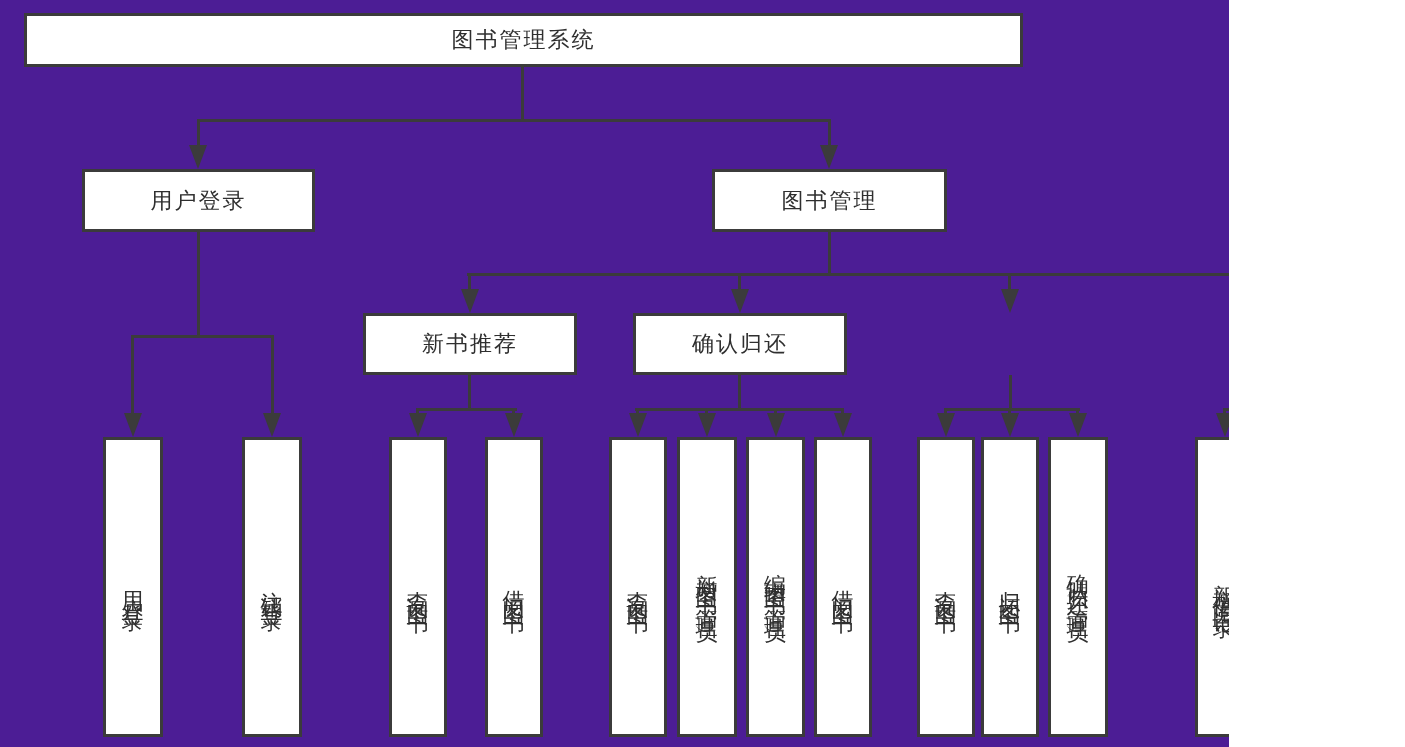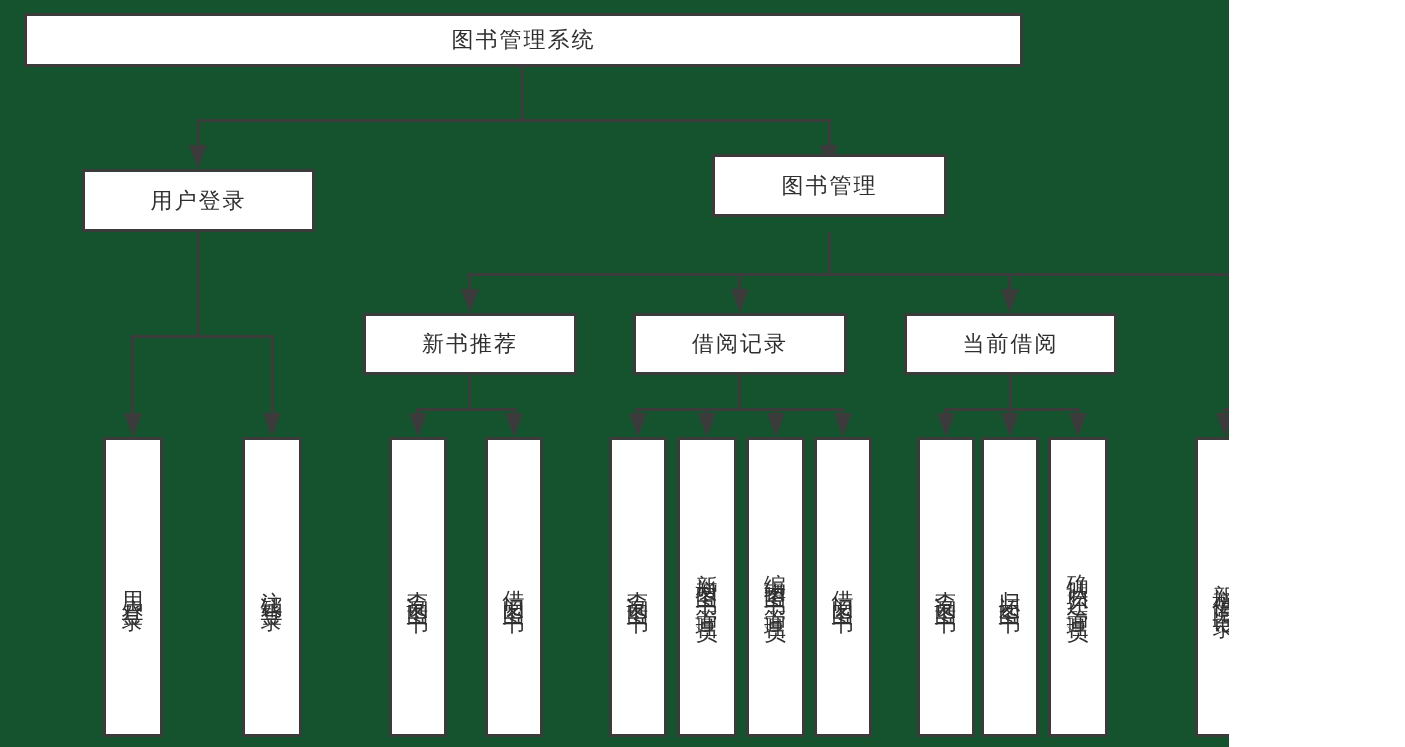--- a/index.html
+++ b/index.html
@@ -5,21 +5,21 @@
   html, body {
     margin: 0;
     padding: 0;
     background: #ffffff;
     font-family: "Liberation Sans", sans-serif;
   }
   #canvas {
     position: relative;
     width: 1229px;
     height: 747px;
-    background: #14532d;
+    background: #4c1d95;
     overflow: hidden;
   }
   .box {
     position: absolute;
     box-sizing: border-box;
     border: 3px solid #3b3b3b;
     background: #ffffff;
     display: flex;
     align-items: center;
     justify-content: center;
@@ -71,43 +71,42 @@
   <div class="box" style="left:24px; top:13px; width:999px; height:54px;">图书管理系统</div>
 
   <div class="vline" style="left:521px; top:67px; height:55px;"></div>
   <div class="hline" style="left:197px; top:119px; width:634px;"></div>
   <div class="vline" style="left:197px; top:119px; height:33px;"></div>
   <div class="arrow" style="left:189px; top:145px;"></div>
   <div class="vline" style="left:828px; top:119px; height:33px;"></div>
   <div class="arrow" style="left:820px; top:145px;"></div>
 
   <div class="box" style="left:82px; top:169px; width:233px; height:63px;">用户登录</div>
-  <div class="box" style="left:712px; top:154px; width:235px; height:63px;font-family:Liberation Serif, serif;">图书管理</div>
+  <div class="box" style="left:712px; top:169px; width:235px; height:63px;font-family:Liberation Serif, serif;">图书管理</div>
 
   <div class="vline" style="left:197px; top:232px; height:106px;"></div>
   <div class="hline" style="left:131px; top:335px; width:143px;"></div>
   <div class="vline" style="left:131px; top:335px; height:85px;"></div>
   <div class="arrow" style="left:124px; top:413px;"></div>
   <div class="vline" style="left:271px; top:335px; height:85px;"></div>
   <div class="arrow" style="left:263px; top:413px;"></div>
 
   <div class="vline" style="left:828px; top:232px; height:44px;"></div>
   <div class="hline" style="left:467px; top:273px; width:815px;"></div>
   <div class="vline" style="left:468px; top:273px; height:22px;"></div>
   <div class="arrow" style="left:461px; top:289px;"></div>
   <div class="vline" style="left:738px; top:273px; height:22px;"></div>
   <div class="arrow" style="left:731px; top:289px;"></div>
   <div class="vline" style="left:1008px; top:273px; height:22px;"></div>
   <div class="arrow" style="left:1001px; top:289px;"></div>
   <div class="vline" style="left:1279px; top:273px; height:22px;"></div>
   <div class="arrow" style="left:1272px; top:289px;"></div>
 
   <div class="box" style="left:363px; top:313px; width:214px; height:62px;">新书推荐</div>
-  <div class="box" style="left:633px; top:313px; width:214px; height:62px;">借阅记录</div>
-  <div class="box" style="left:904px; top:313px; width:213px; height:62px;">当前借阅</div>
+  <div class="box" style="left:633px; top:313px; width:214px; height:62px;">确认归还</div>
 
   <div class="vline" style="left:468px; top:375px; height:36px;"></div>
   <div class="hline" style="left:416px; top:408px; width:101px;"></div>
   <div class="vline" style="left:416px; top:408px; height:12px;"></div>
   <div class="arrow" style="left:409px; top:413px;"></div>
   <div class="vline" style="left:512px; top:408px; height:12px;"></div>
   <div class="arrow" style="left:505px; top:413px;"></div>
 
   <div class="vline" style="left:738px; top:375px; height:36px;"></div>
   <div class="hline" style="left:635px; top:408px; width:209px;"></div>

